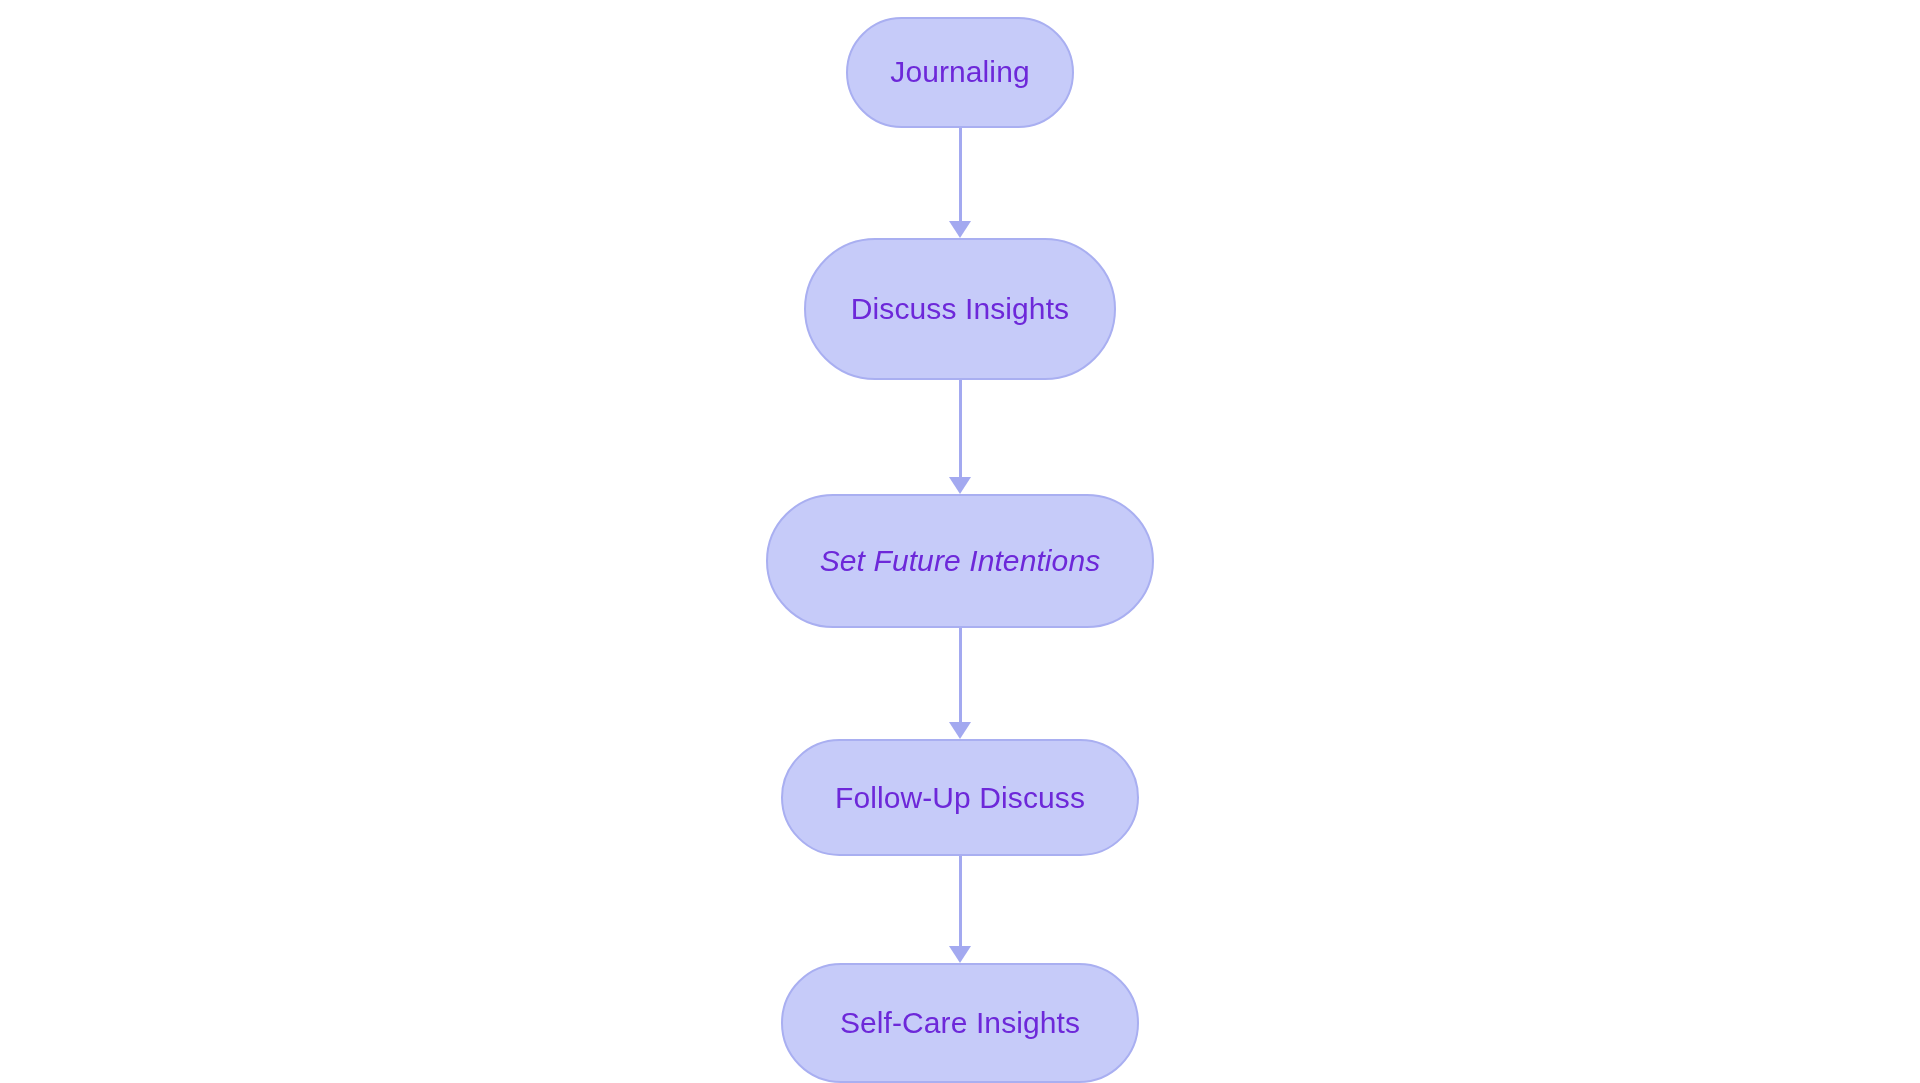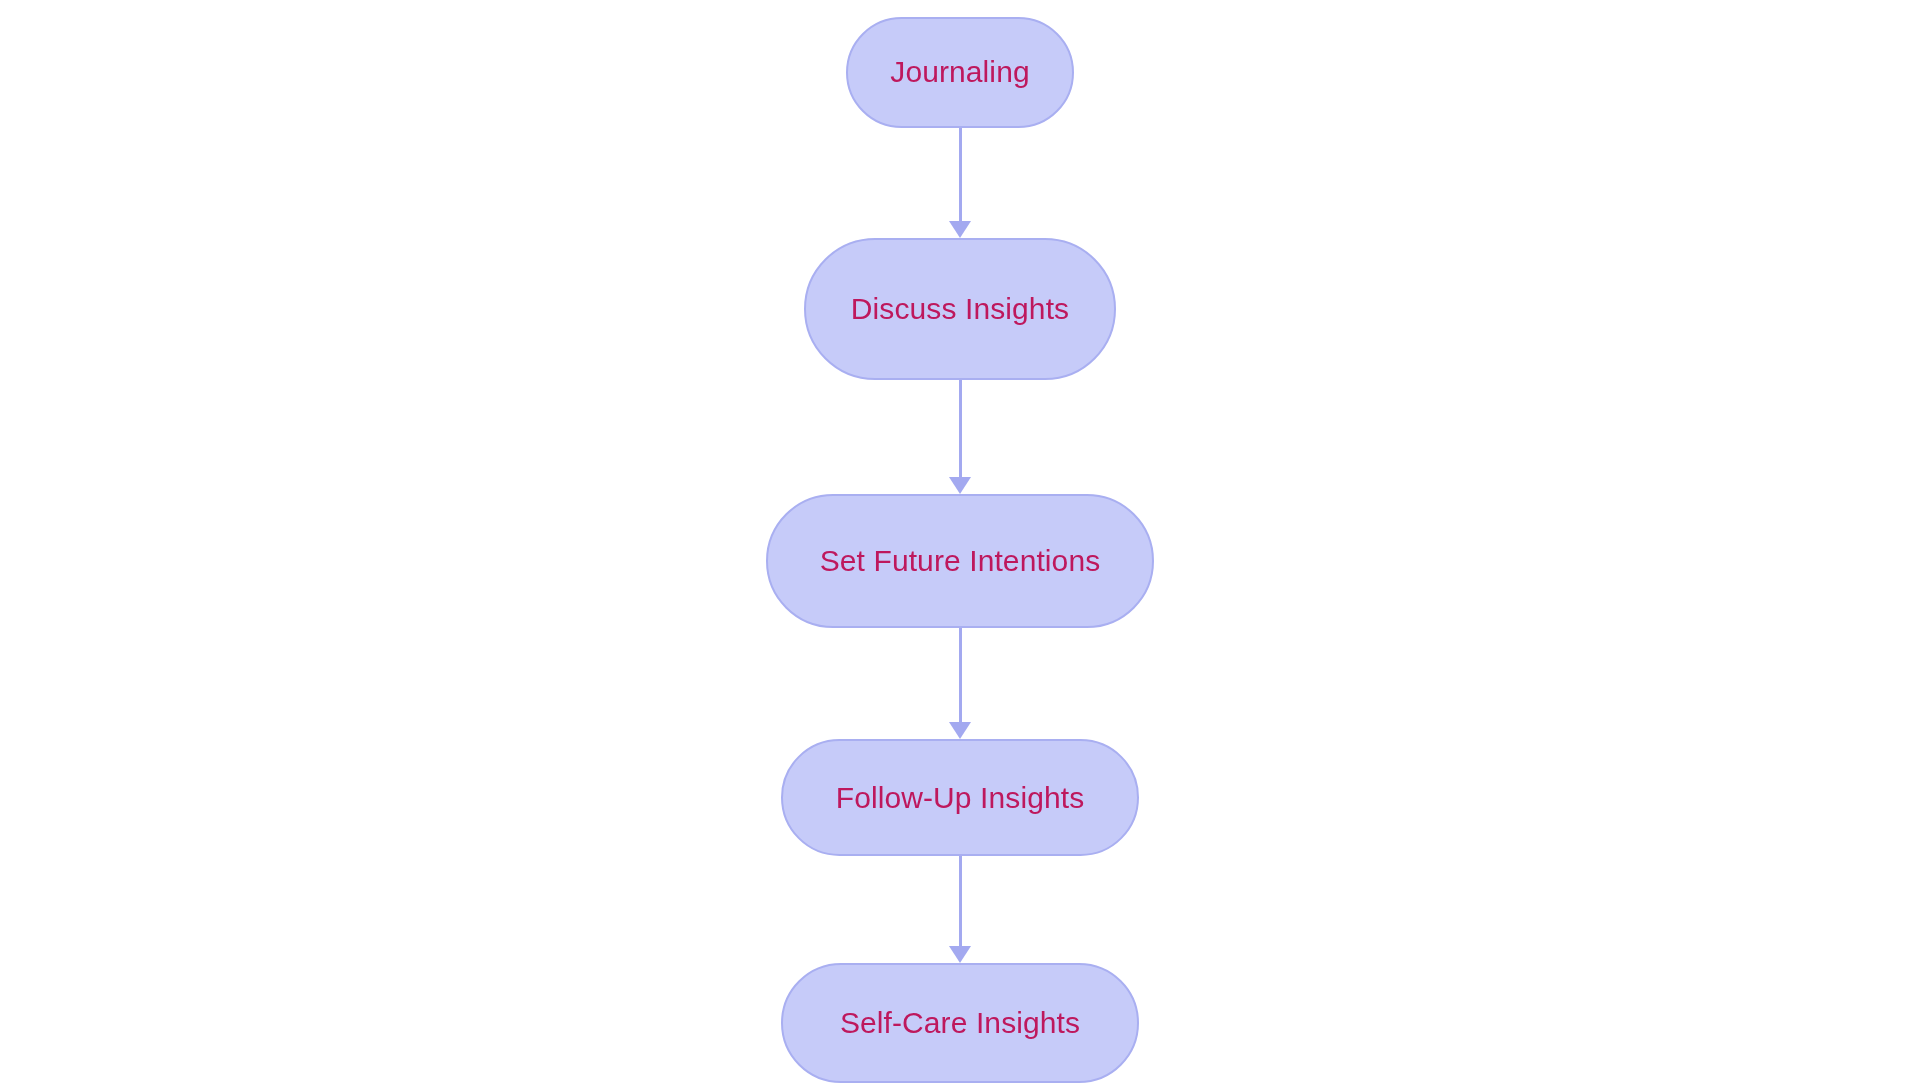--- a/index.html
+++ b/index.html
@@ -33,38 +33,38 @@
   }
 
   .flow-node {
     box-sizing: border-box;
     display: flex;
     align-items: center;
     justify-content: center;
     background: #c6cbf9;
     border: 2px solid #a9aff1;
     border-radius: 999px;
-    color: #be185d;
+    color: #6d28d9;
     font-family: "Liberation Sans", sans-serif;
     font-size: 30px;
     font-weight: 400;
     letter-spacing: 0.1px;
     white-space: nowrap;
     line-height: 1;
   }
 
   .flow-node .node-label {
     display: block;
     padding: 0 4px;
   }
 
   
   #node-journaling          { width: 228px; height: 114px; margin-top: 17px; }
   #node-discuss-insights    { width: 312px; height: 146px; }
-  #node-set-future-intentions { width: 388px; height: 138px; }
+  #node-set-future-intentions { width: 388px; height: 138px; font-style: italic; }
   #node-follow-up-sessions  { width: 358px; height: 120px; }
   #node-self-care-practices { width: 358px; height: 124px; }
 
   
   .flow-connector {
     position: relative;
     width: 24px;
     display: flex;
     flex-direction: column;
     align-items: center;
@@ -116,21 +116,21 @@
     <div class="flow-node" id="node-set-future-intentions">
       <span class="node-label">Set Future Intentions</span>
     </div>
 
     <div class="flow-connector" id="connector-3">
       <div class="connector-line"></div>
       <div class="connector-arrowhead"></div>
     </div>
 
     <div class="flow-node" id="node-follow-up-sessions">
-      <span class="node-label">Follow-Up Insights</span>
+      <span class="node-label">Follow-Up Discuss</span>
     </div>
 
     <div class="flow-connector" id="connector-4">
       <div class="connector-line"></div>
       <div class="connector-arrowhead"></div>
     </div>
 
     <div class="flow-node" id="node-self-care-practices">
       <span class="node-label">Self-Care Insights</span>
     </div>

